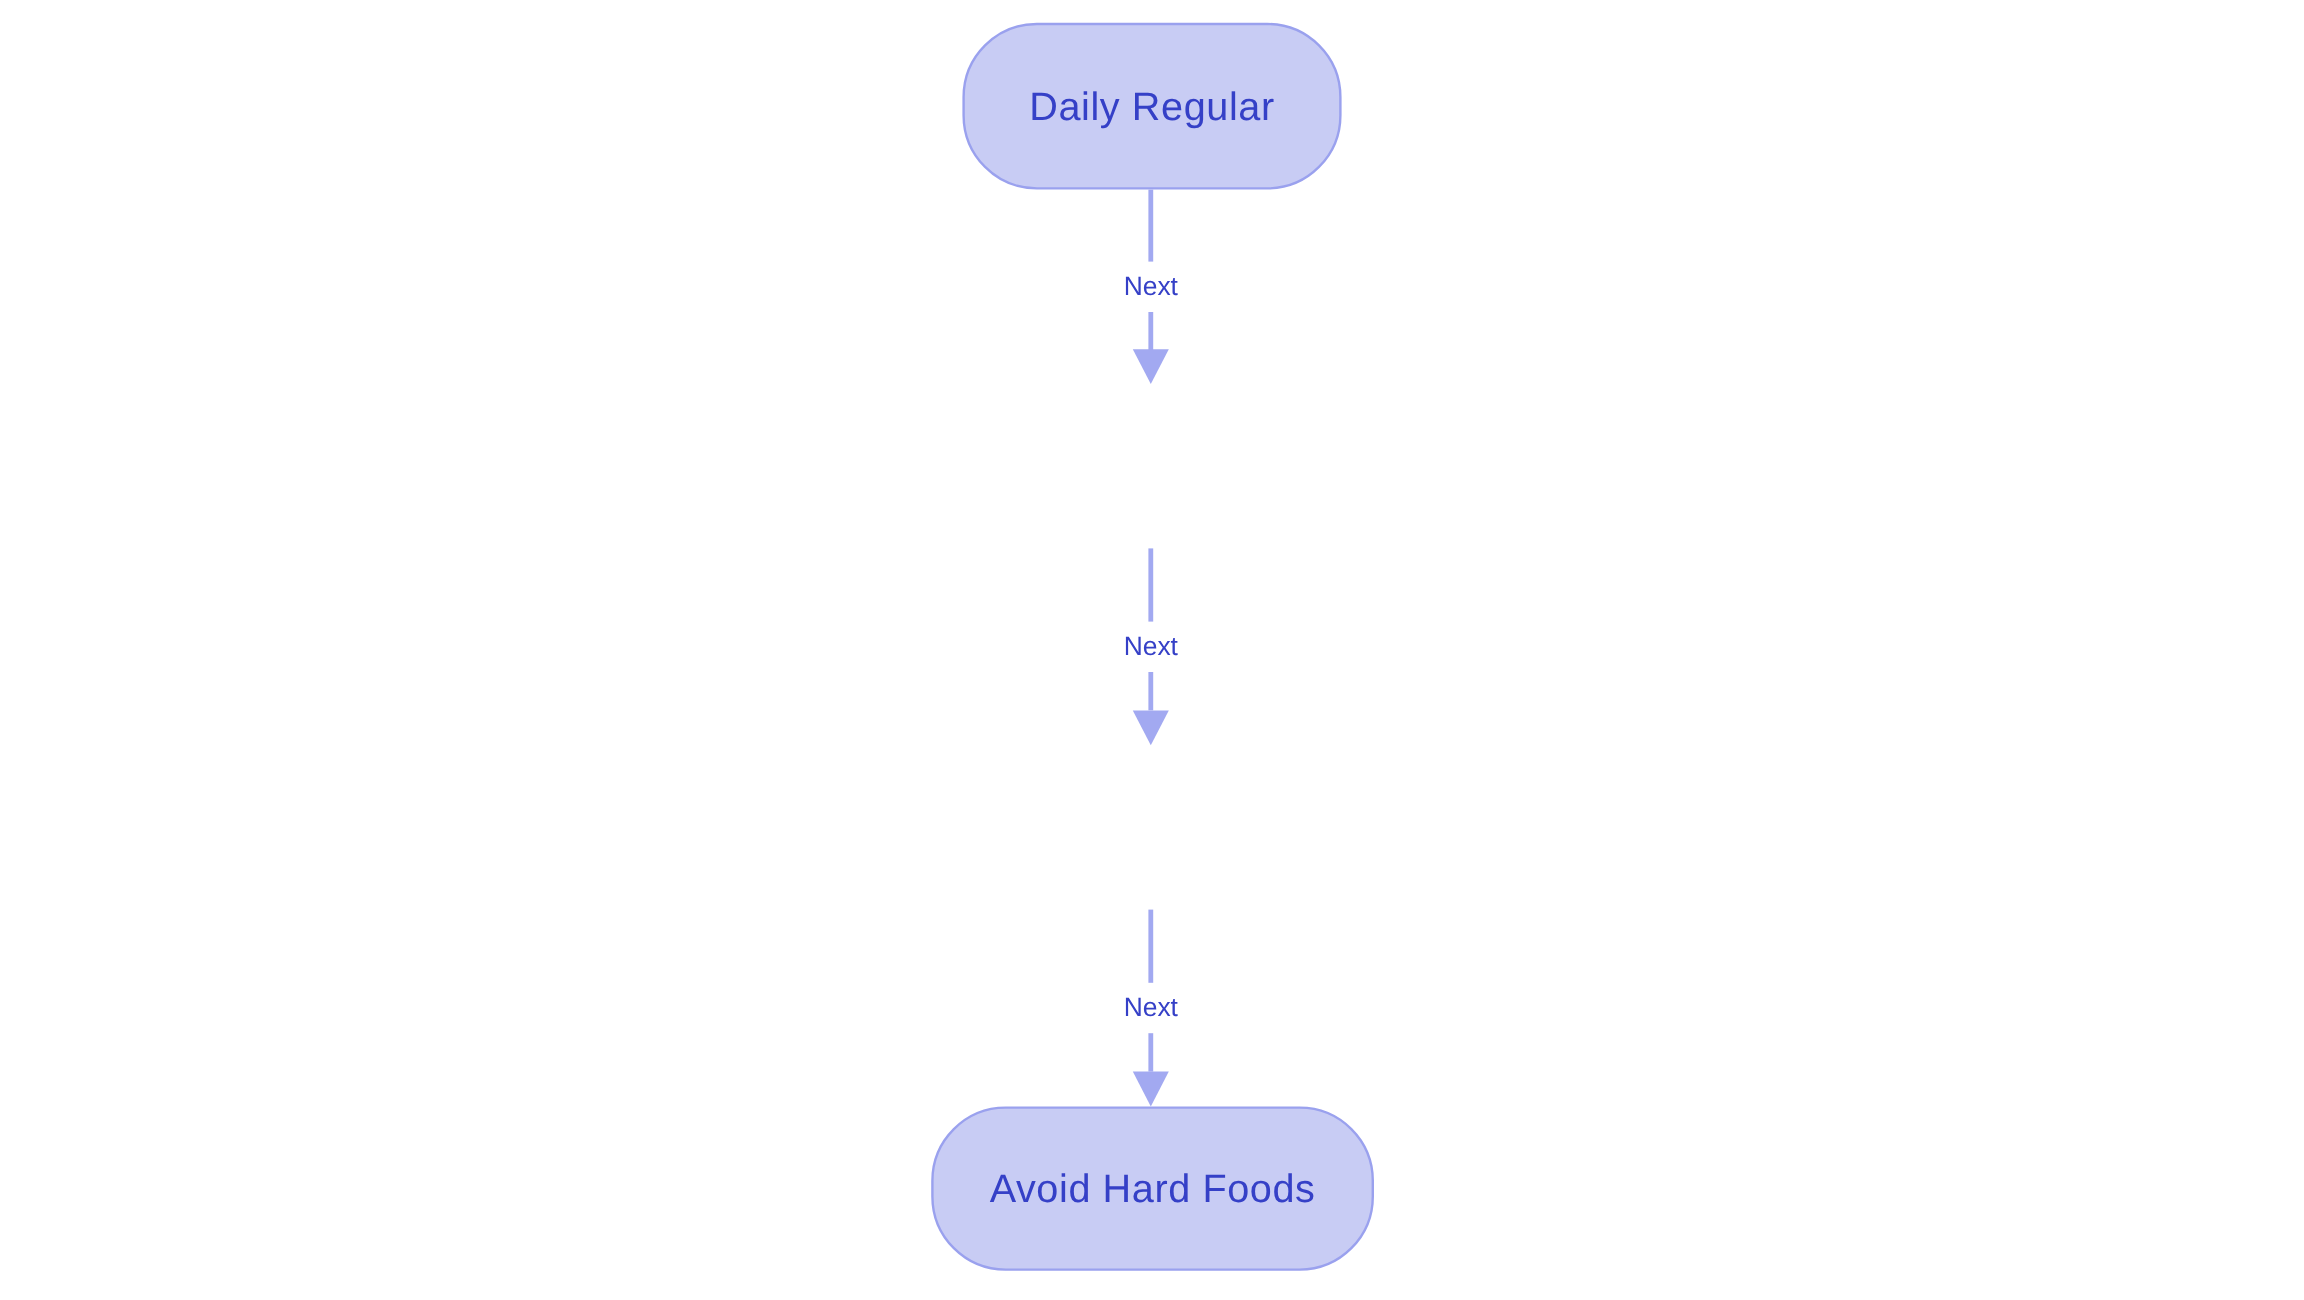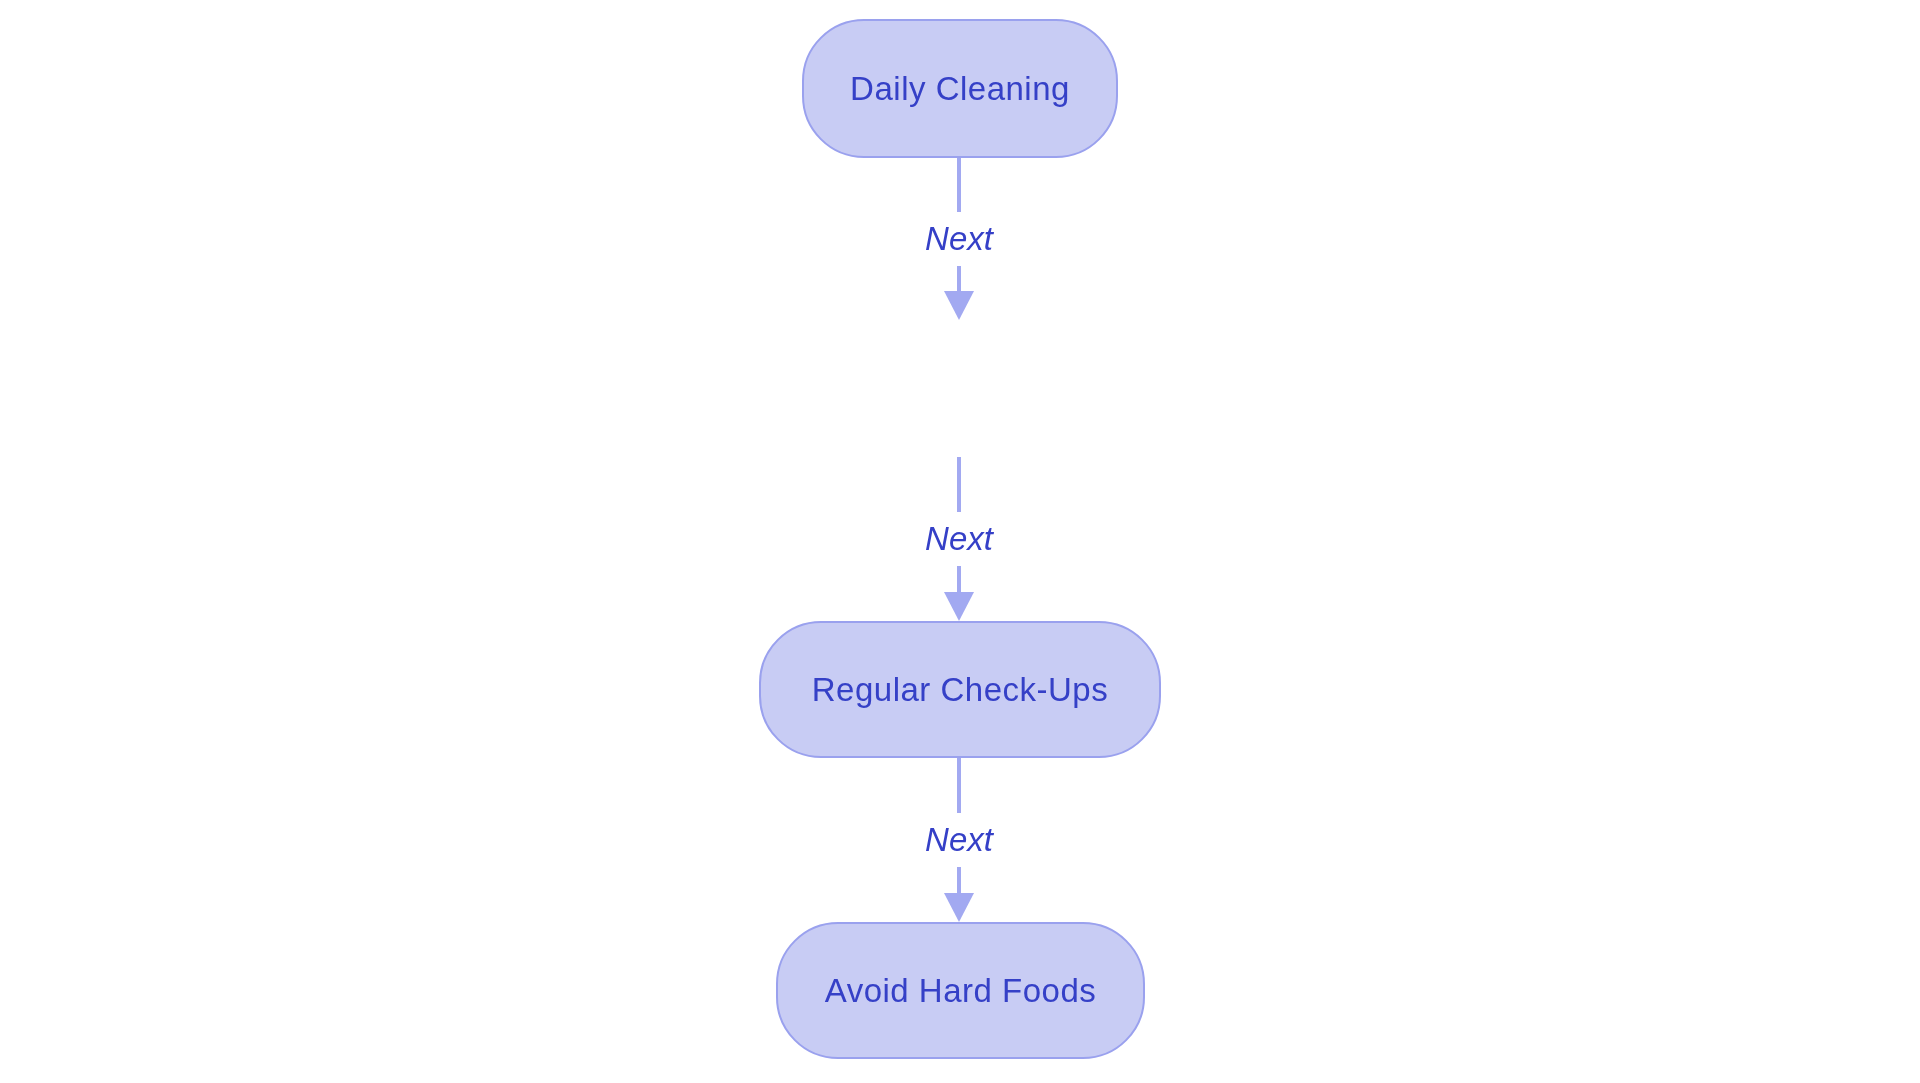--- a/index.html
+++ b/index.html
@@ -42,51 +42,47 @@
     height: 0;
     border-left: 15px solid transparent;
     border-right: 15px solid transparent;
     border-top: 29px solid var(--edge-line, #a2a9f1);
   }
   .edge-label {
     position: absolute;
     transform: translate(-50%, -50%);
     background: var(--background, #ffffff);
     color: var(--edge-label-text, #3540c7);
-    font-size: 33px;
+    font-size: 22px;
     padding: 8px 10px;
     white-space: nowrap;
-    font-style: italic;
   }
 </style>
 </head>
 <body>
 
 <div class="canvas">
 
   <div class="node" style="left:802px; top:19px; width:316px; height:139px;">
-    <span class="node-label">Daily Cleaning</span>
+    <span class="node-label">Daily Regular</span>
   </div>
 
   <div>
     <div class="edge-line" style="left:957px; top:158px; height:134px;"></div>
     <div class="arrowhead" style="left:944px; top:291px;"></div>
     <div class="edge-label" style="left:959px; top:239px;">Next</div>
   </div>
 
 
   <div>
     <div class="edge-line" style="left:957px; top:457px; height:135px;"></div>
     <div class="arrowhead" style="left:944px; top:592px;"></div>
     <div class="edge-label" style="left:959px; top:539px;">Next</div>
   </div>
 
-  <div class="node" style="left:759px; top:621px; width:402px; height:137px;">
-    <span class="node-label">Regular Check-Ups</span>
-  </div>
 
   <div>
     <div class="edge-line" style="left:957px; top:758px; height:135px;"></div>
     <div class="arrowhead" style="left:944px; top:893px;"></div>
     <div class="edge-label" style="left:959px; top:840px;">Next</div>
   </div>
 
   <div class="node" style="left:776px; top:922px; width:369px; height:137px;">
     <span class="node-label">Avoid Hard Foods</span>
   </div>

